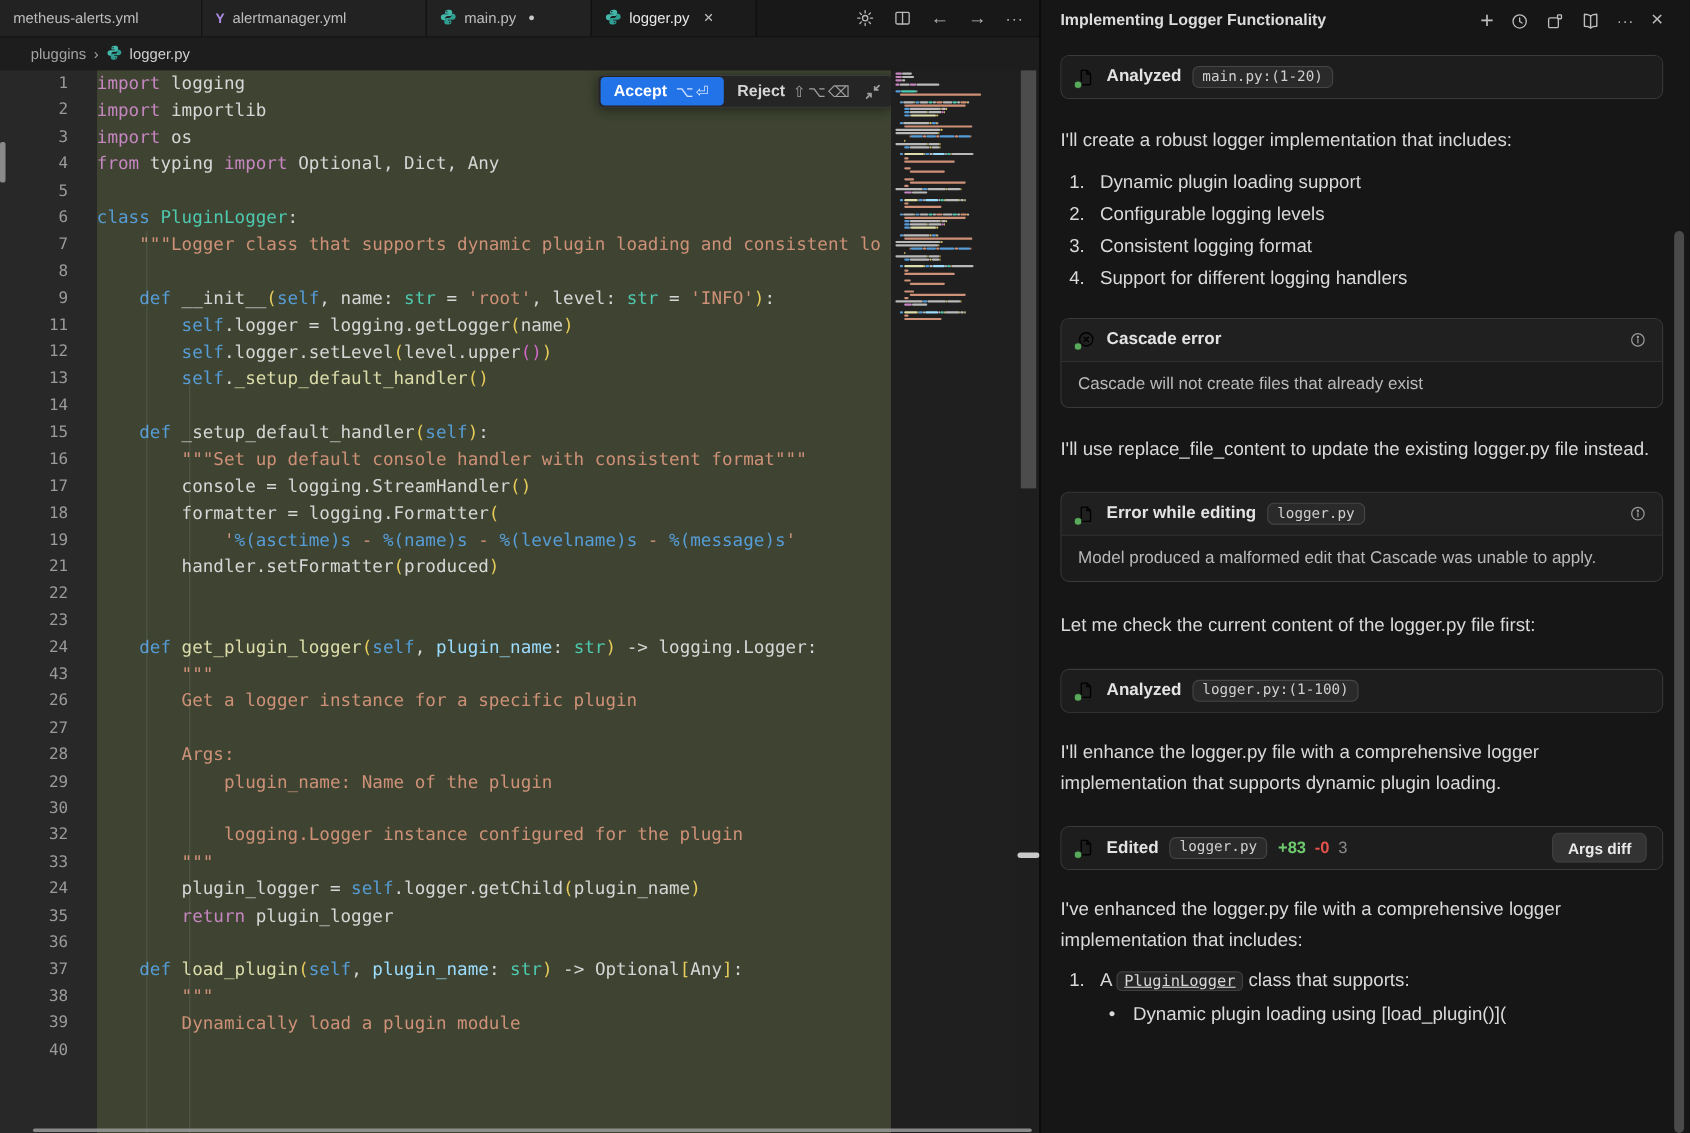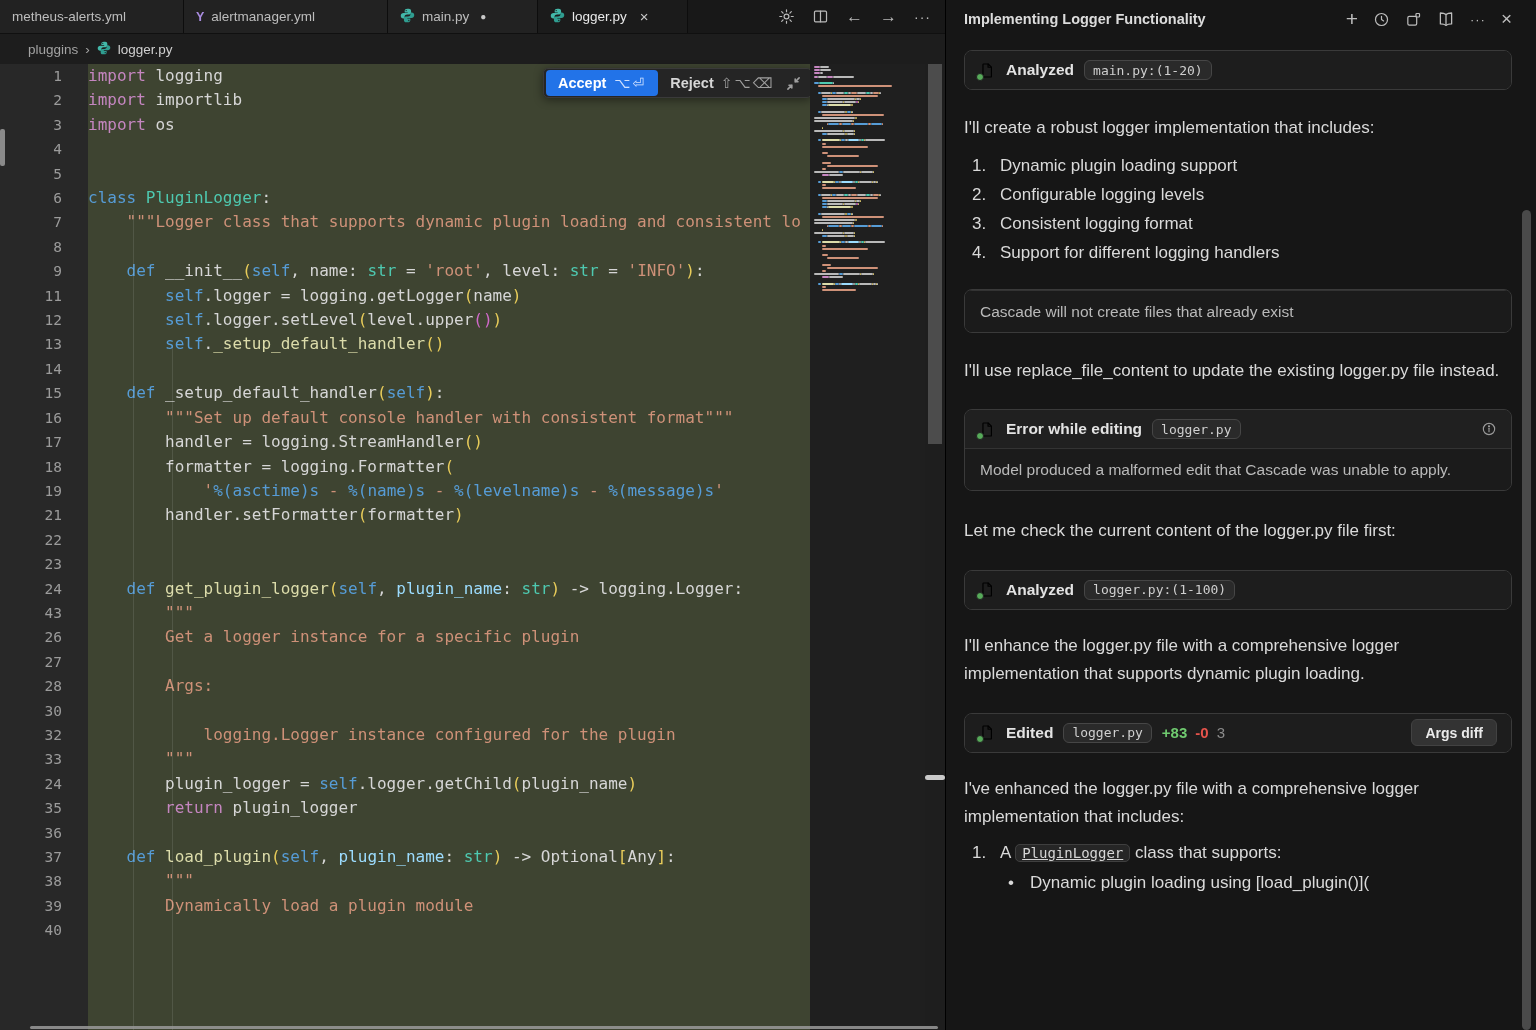--- a/index.html
+++ b/index.html
@@ -166,43 +166,44 @@
       <span class="file">logger.py</span>
     </div>
 
     <div class="codewrap">
       <div class="guide" style="left:133px"></div>
       <div class="guide" style="left:172px; top:283px"></div>
       <div>
           <div class="cl"><span class="ln">1</span><span class="ct"><span class="tk-kwp">import</span><span class="tk-pl"> logging</span></span></div>
           <div class="cl"><span class="ln">2</span><span class="ct"><span class="tk-kwp">import</span><span class="tk-pl"> importlib</span></span></div>
           <div class="cl"><span class="ln">3</span><span class="ct"><span class="tk-kwp">import</span><span class="tk-pl"> os</span></span></div>
-          <div class="cl"><span class="ln">4</span></div>
+          <div class="cl"><span class="ln">4</span><span class="ct"><span class="tk-kwp">from</span><span class="tk-pl"> typing </span><span class="tk-kwp">import</span><span class="tk-pl"> Optional, Dict, Any</span></span></div>
           <div class="cl"><span class="ln">5</span><span class="ct"></span></div>
           <div class="cl"><span class="ln">6</span><span class="ct"><span class="tk-kwb">class</span><span class="tk-cls"> PluginLogger</span><span class="tk-pl">:</span></span></div>
           <div class="cl"><span class="ln">7</span><span class="ct"><span class="tk-pl">    </span><span class="tk-doc">"""Logger class that supports dynamic plugin loading and consistent lo</span></span></div>
           <div class="cl"><span class="ln">8</span><span class="ct"></span></div>
           <div class="cl"><span class="ln">9</span><span class="ct"><span class="tk-pl">    </span><span class="tk-kwb">def</span><span class="tk-pl"> __init__</span><span class="tk-py">(</span><span class="tk-kwb">self</span><span class="tk-pl">, name: </span><span class="tk-cls">str</span><span class="tk-pl"> = </span><span class="tk-str">'root'</span><span class="tk-pl">, level: </span><span class="tk-cls">str</span><span class="tk-pl"> = </span><span class="tk-str">'INFO'</span><span class="tk-py">)</span><span class="tk-pl">:</span></span></div>
           <div class="cl"><span class="ln">11</span><span class="ct"><span class="tk-pl">        </span><span class="tk-kwb">self</span><span class="tk-pl">.logger = logging.getLogger</span><span class="tk-py">(</span><span class="tk-pl">name</span><span class="tk-py">)</span></span></div>
           <div class="cl"><span class="ln">12</span><span class="ct"><span class="tk-pl">        </span><span class="tk-kwb">self</span><span class="tk-pl">.logger.setLevel</span><span class="tk-py">(</span><span class="tk-pl">level.upper</span><span class="tk-pm">()</span><span class="tk-py">)</span></span></div>
           <div class="cl"><span class="ln">13</span><span class="ct"><span class="tk-pl">        </span><span class="tk-kwb">self</span><span class="tk-pl">.</span><span class="tk-fn">_setup_default_handler</span><span class="tk-py">()</span></span></div>
           <div class="cl"><span class="ln">14</span><span class="ct"></span></div>
           <div class="cl"><span class="ln">15</span><span class="ct"><span class="tk-pl">    </span><span class="tk-kwb">def</span><span class="tk-pl"> _setup_default_handler</span><span class="tk-py">(</span><span class="tk-kwb">self</span><span class="tk-py">)</span><span class="tk-pl">:</span></span></div>
           <div class="cl"><span class="ln">16</span><span class="ct"><span class="tk-pl">        </span><span class="tk-doc">"""Set up default console handler with consistent format"""</span></span></div>
-          <div class="cl"><span class="ln">17</span><span class="ct"><span class="tk-pl">        handler = logging.StreamHandler</span><span class="tk-py">()</span></span></div>
+          <div class="cl"><span class="ln">17</span><span class="ct"><span class="tk-pl">        console = logging.StreamHandler</span><span class="tk-py">()</span></span></div>
           <div class="cl"><span class="ln">18</span><span class="ct"><span class="tk-pl">        formatter = logging.Formatter</span><span class="tk-py">(</span></span></div>
           <div class="cl"><span class="ln">19</span><span class="ct"><span class="tk-pl">            </span><span class="tk-str">'</span><span class="tk-fmt">%(asctime)s</span><span class="tk-str"> - </span><span class="tk-fmt">%(name)s</span><span class="tk-str"> - </span><span class="tk-fmt">%(levelname)s</span><span class="tk-str"> - </span><span class="tk-fmt">%(message)s</span><span class="tk-str">'</span></span></div>
-          <div class="cl"><span class="ln">21</span><span class="ct"><span class="tk-pl">        handler.setFormatter</span><span class="tk-py">(</span><span class="tk-pl">formatter</span><span class="tk-py">)</span></span></div>
+          <div class="cl"><span class="ln">21</span><span class="ct"><span class="tk-pl">        handler.setFormatter</span><span class="tk-py">(</span><span class="tk-pl">produced</span><span class="tk-py">)</span></span></div>
           <div class="cl"><span class="ln">22</span></div>
           <div class="cl"><span class="ln">23</span><span class="ct"></span></div>
           <div class="cl"><span class="ln">24</span><span class="ct"><span class="tk-pl">    </span><span class="tk-kwb">def</span><span class="tk-pl"> </span><span class="tk-fn">get_plugin_logger</span><span class="tk-py">(</span><span class="tk-kwb">self</span><span class="tk-pl">, </span><span class="tk-pb">plugin_name</span><span class="tk-pl">: </span><span class="tk-cls">str</span><span class="tk-py">)</span><span class="tk-pl"> -&gt; logging.Logger:</span></span></div>
           <div class="cl"><span class="ln">43</span><span class="ct"><span class="tk-pl">        </span><span class="tk-doc">"""</span></span></div>
           <div class="cl"><span class="ln">26</span><span class="ct"><span class="tk-pl">        </span><span class="tk-doc">Get a logger instance for a specific plugin</span></span></div>
           <div class="cl"><span class="ln">27</span><span class="ct"></span></div>
           <div class="cl"><span class="ln">28</span><span class="ct"><span class="tk-pl">        </span><span class="tk-doc">Args:</span></span></div>
+          <div class="cl"><span class="ln">29</span><span class="ct"><span class="tk-pl">            </span><span class="tk-doc">plugin_name: Name of the plugin</span></span></div>
           <div class="cl"><span class="ln">30</span><span class="ct"></span></div>
           <div class="cl"><span class="ln">32</span><span class="ct"><span class="tk-pl">            </span><span class="tk-doc">logging.Logger instance configured for the plugin</span></span></div>
           <div class="cl"><span class="ln">33</span><span class="ct"><span class="tk-pl">        </span><span class="tk-doc">"""</span></span></div>
           <div class="cl"><span class="ln">24</span><span class="ct"><span class="tk-pl">        plugin_logger = </span><span class="tk-kwb">self</span><span class="tk-pl">.logger.getChild</span><span class="tk-py">(</span><span class="tk-pl">plugin_name</span><span class="tk-py">)</span></span></div>
           <div class="cl"><span class="ln">35</span><span class="ct"><span class="tk-pl">        </span><span class="tk-kwp">return</span><span class="tk-pl"> plugin_logger</span></span></div>
           <div class="cl"><span class="ln">36</span><span class="ct"></span></div>
           <div class="cl"><span class="ln">37</span><span class="ct"><span class="tk-pl">    </span><span class="tk-kwb">def</span><span class="tk-pl"> </span><span class="tk-fn">load_plugin</span><span class="tk-py">(</span><span class="tk-kwb">self</span><span class="tk-pl">, </span><span class="tk-pb">plugin_name</span><span class="tk-pl">: </span><span class="tk-cls">str</span><span class="tk-py">)</span><span class="tk-pl"> -&gt; Optional</span><span class="tk-py">[</span><span class="tk-pl">Any</span><span class="tk-py">]</span><span class="tk-pl">:</span></span></div>
           <div class="cl"><span class="ln">38</span><span class="ct"><span class="tk-pl">        </span><span class="tk-doc">"""</span></span></div>
           <div class="cl"><span class="ln">39</span><span class="ct"><span class="tk-pl">        </span><span class="tk-doc">Dynamically load a plugin module</span></span></div>
           <div class="cl"><span class="ln">40</span><span class="ct"></span></div>
@@ -680,20 +681,37 @@
     <p class="p mt24">I'll create a robust logger implementation that includes:</p>
 
     <ol class="chat-ol mt8">
       <li>Dynamic plugin loading support</li>
       <li>Configurable logging levels</li>
       <li>Consistent logging format</li>
       <li>Support for different logging handlers</li>
     </ol>
 
     <div class="card mt22">
+      <div class="card-head">
+        <span class="fileicon">
+          <svg class="ic" width="17" height="17" viewBox="0 0 24 24">
+              <circle cx="12" cy="12" r="8.5"></circle>
+              <path d="M9.2 9.2l5.6 5.6M14.8 9.2l-5.6 5.6"></path>
+            </svg>
+          <span class="statusdot"></span>
+        </span>
+        <span class="lbl">Cascade error</span>
+        <span class="iright">
+          <svg class="ic" width="16" height="16" viewBox="0 0 24 24">
+              <circle cx="12" cy="12" r="8.5"></circle>
+              <path d="M12 11v5"></path>
+              <circle cx="12" cy="8" r="0.8" fill="currentColor"></circle>
+            </svg>
+        </span>
+      </div>
       <div class="card-body">Cascade will not create files that already exist</div>
     </div>
 
     <p class="p mt24">I'll use replace_file_content to update the existing logger.py file instead.</p>
 
     <div class="card mt24">
       <div class="card-head">
         <span class="fileicon">
           <svg class="ic" width="17" height="17" viewBox="0 0 24 24">
               <path d="M6.5 2.8H13l4.5 4.5v13a.9.9 0 0 1-.9.9H6.5a.9.9 0 0 1-.9-.9V3.7a.9.9 0 0 1 .9-.9z"></path>

